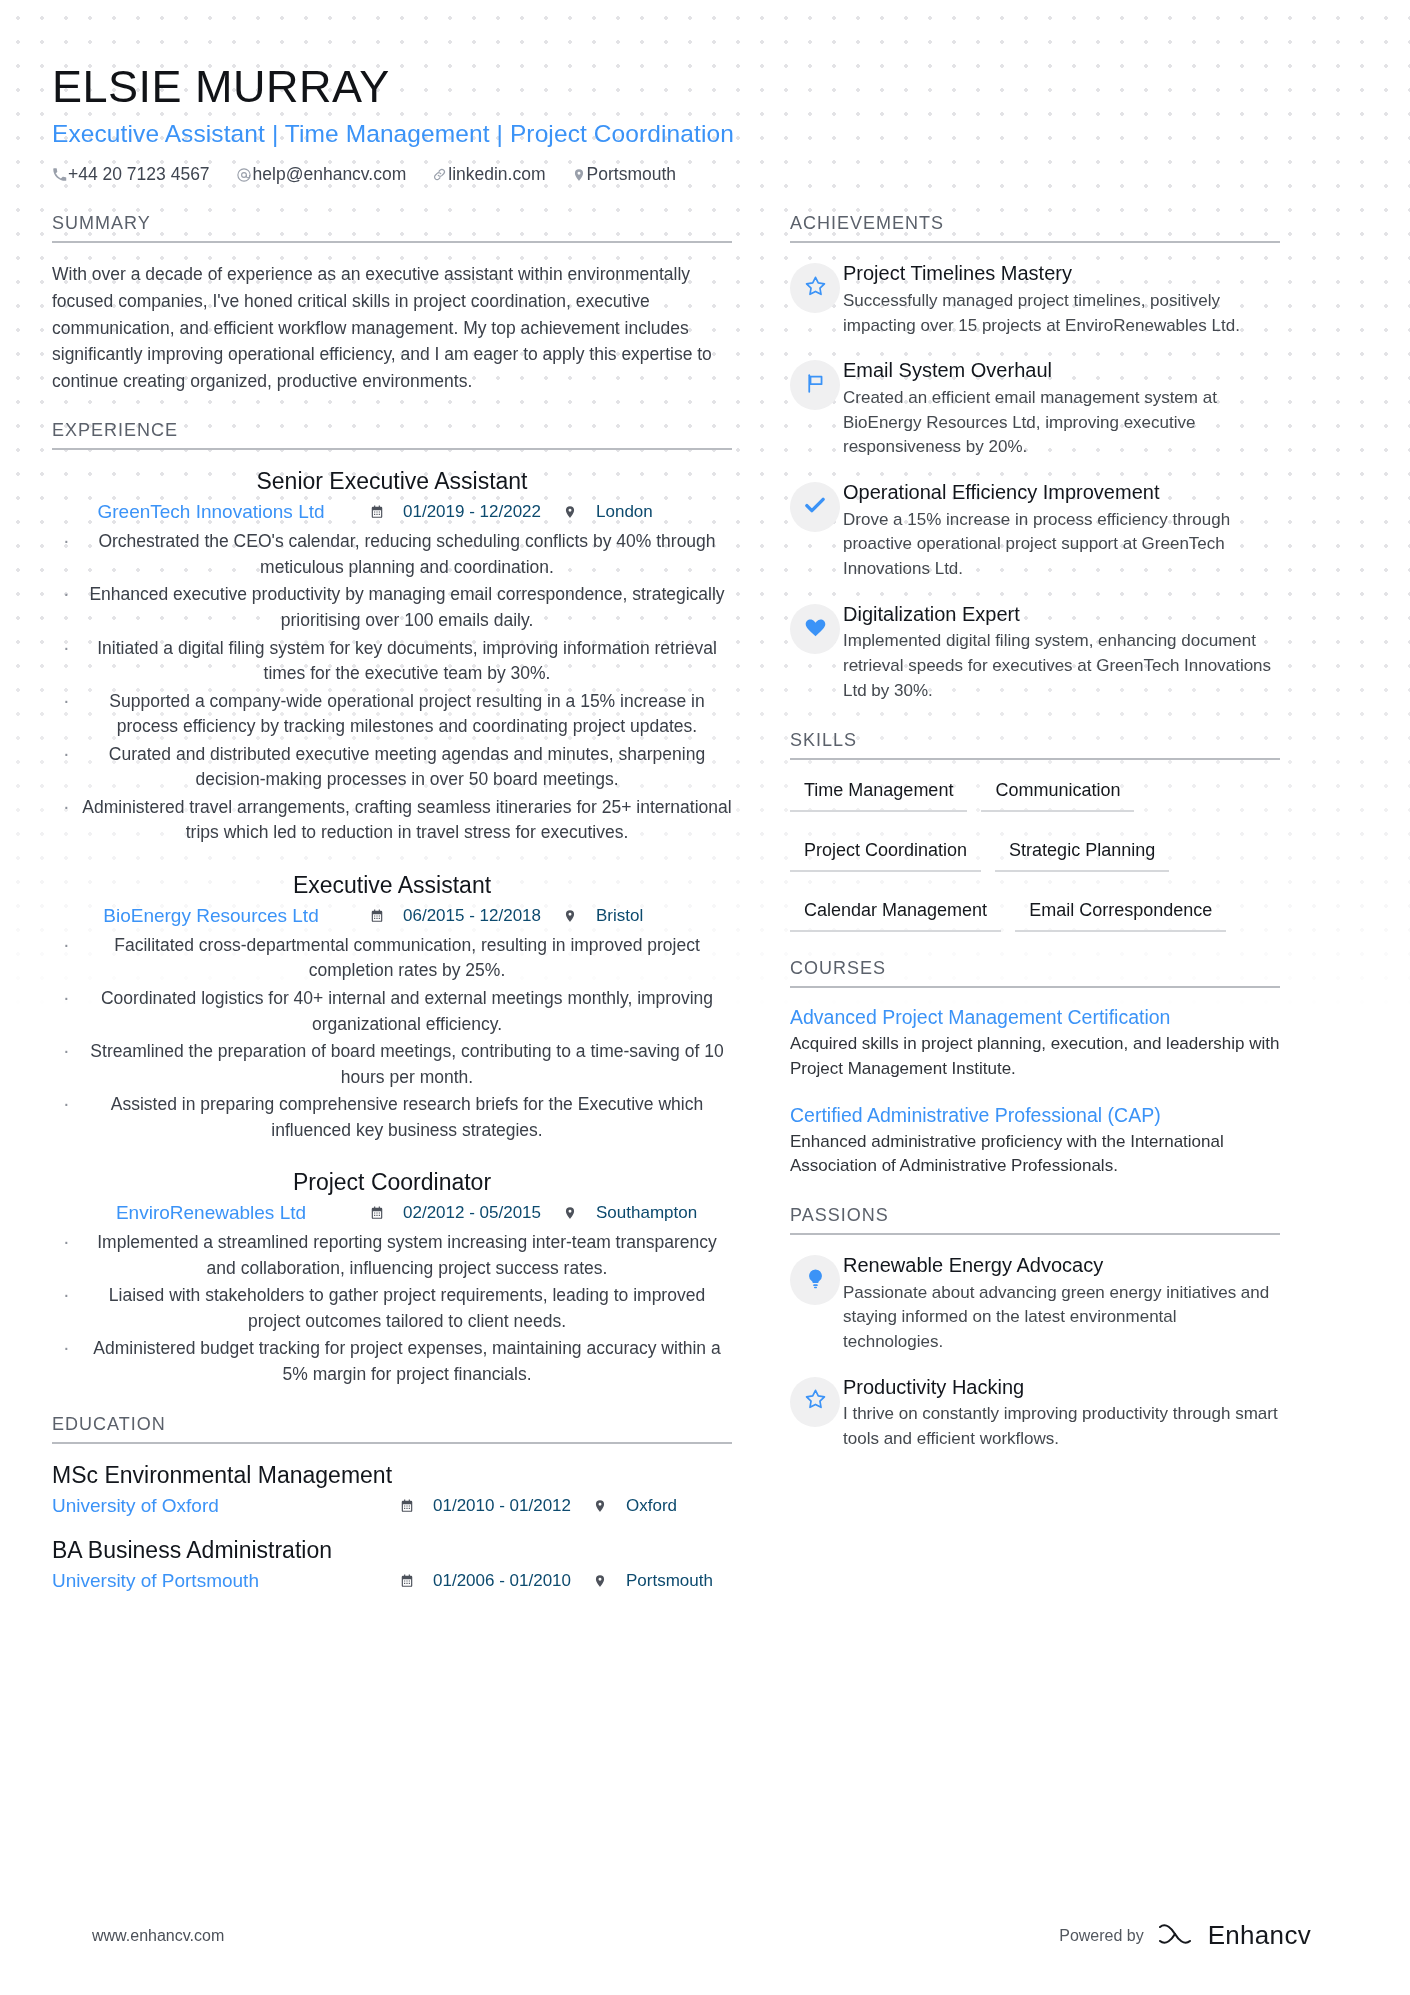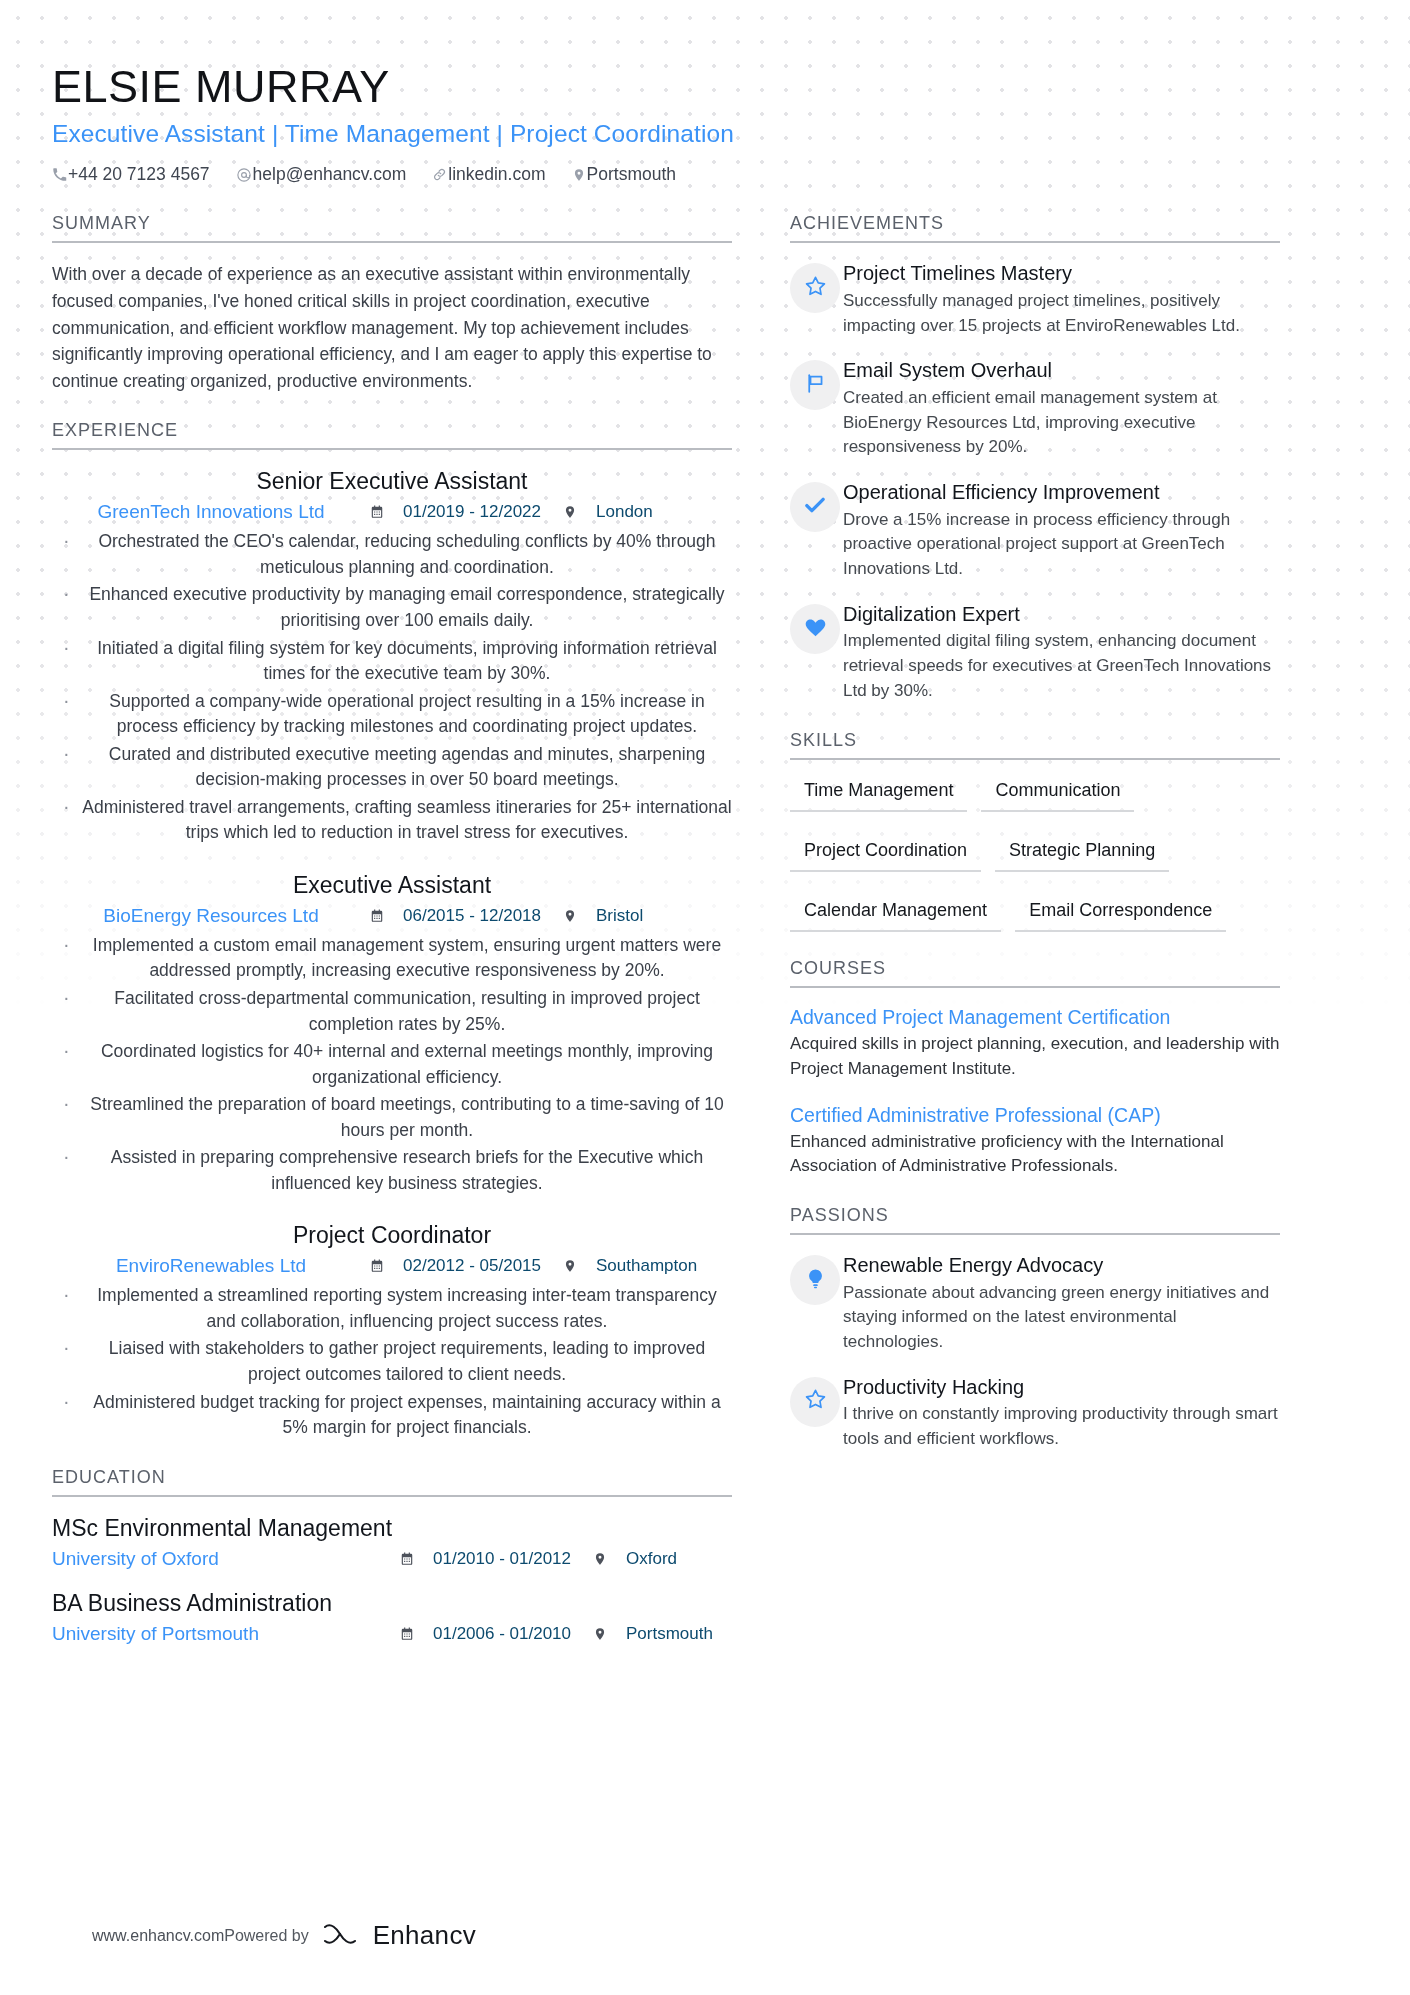--- a/index.html
+++ b/index.html
@@ -212,26 +212,26 @@
     font-size: 17px;
     line-height: 1.46;
     color: #30343a;
   }
 
   .mt-sec { margin-top: 26px; }
 
   
   .footer {
     position: absolute;
-    left: 0; right: 0;
+    left: 0; right: 7px;
     bottom: 44px;
     padding: 0 92px;
     display: flex;
     align-items: center;
-    justify-content: flex-start;
+    justify-content: space-between;
     z-index: 2;
   }
   .footer-url { font-size: 16px; color: #4b5058; }
   .footer-right { display: flex; align-items: center; gap: 13px; }
   .powered { font-size: 16px; color: #53585f; }
   .brand {
     display: flex; align-items: center; gap: 9px;
   }
   .brand-name {
     font-size: 26px;
@@ -353,21 +353,20 @@
               <div class="meta-bit">
                 <span class="ic">
                   <svg width="14" height="14" viewBox="0 0 24 24" fill="currentColor">
                       <path d="M12 2a7 7 0 0 0-7 7c0 5.3 7 13 7 13s7-7.7 7-13a7 7 0 0 0-7-7zm0 9.5A2.5 2.5 0 1 1 12 6.5a2.5 2.5 0 0 1 0 5z"></path>
                     </svg>
                 </span>
                 <span>Bristol</span>
               </div>
             </div>
             <ul class="bullets">
-              <li>Implemented a custom email management system, ensuring urgent matters were addressed promptly, increasing executive responsiveness by 20%.</li>
               <li>Facilitated cross-departmental communication, resulting in improved project completion rates by 25%.</li>
               <li>Coordinated logistics for 40+ internal and external meetings monthly, improving organizational efficiency.</li>
               <li>Streamlined the preparation of board meetings, contributing to a time-saving of 10 hours per month.</li>
               <li>Assisted in preparing comprehensive research briefs for the Executive which influenced key business strategies.</li>
             </ul>
           </div>
 
           <div class="entry">
             <div class="entry-title">Project Coordinator</div>
             <div class="entry-meta">

